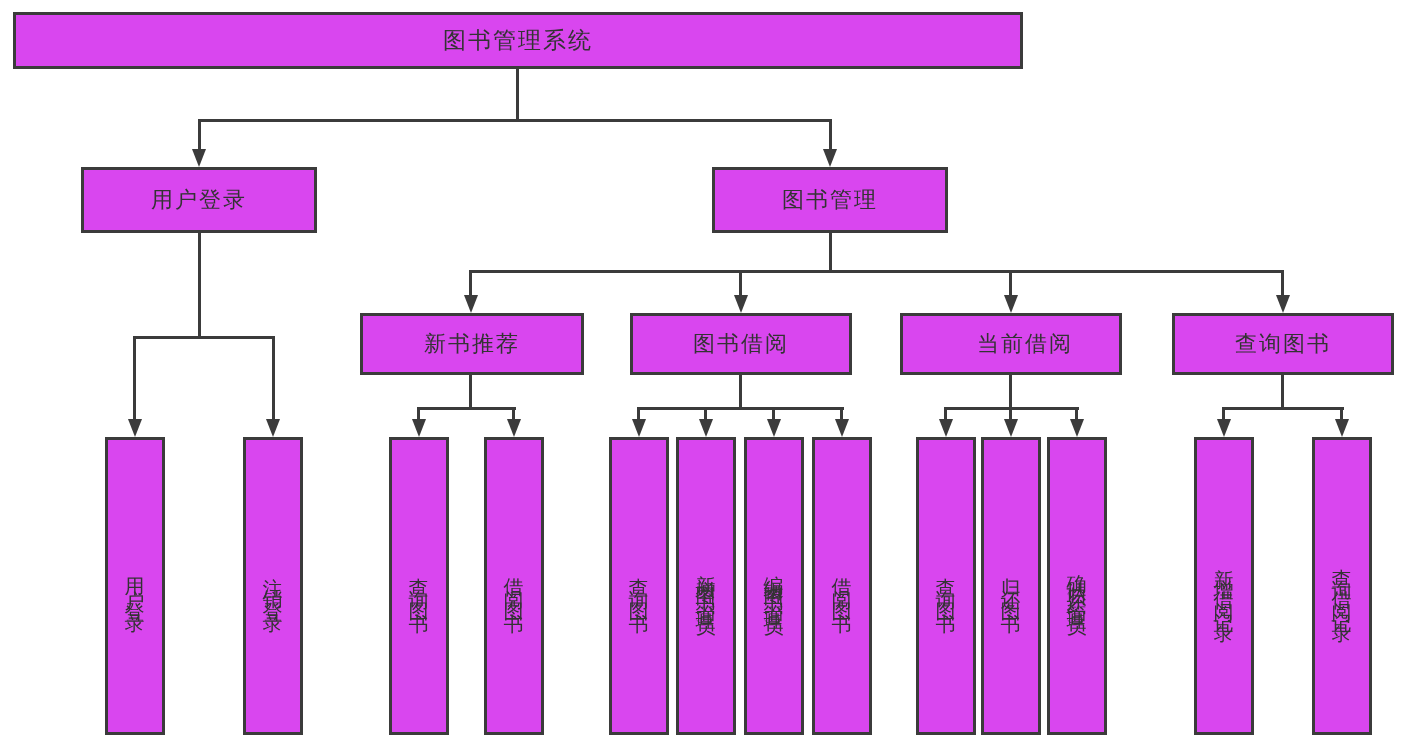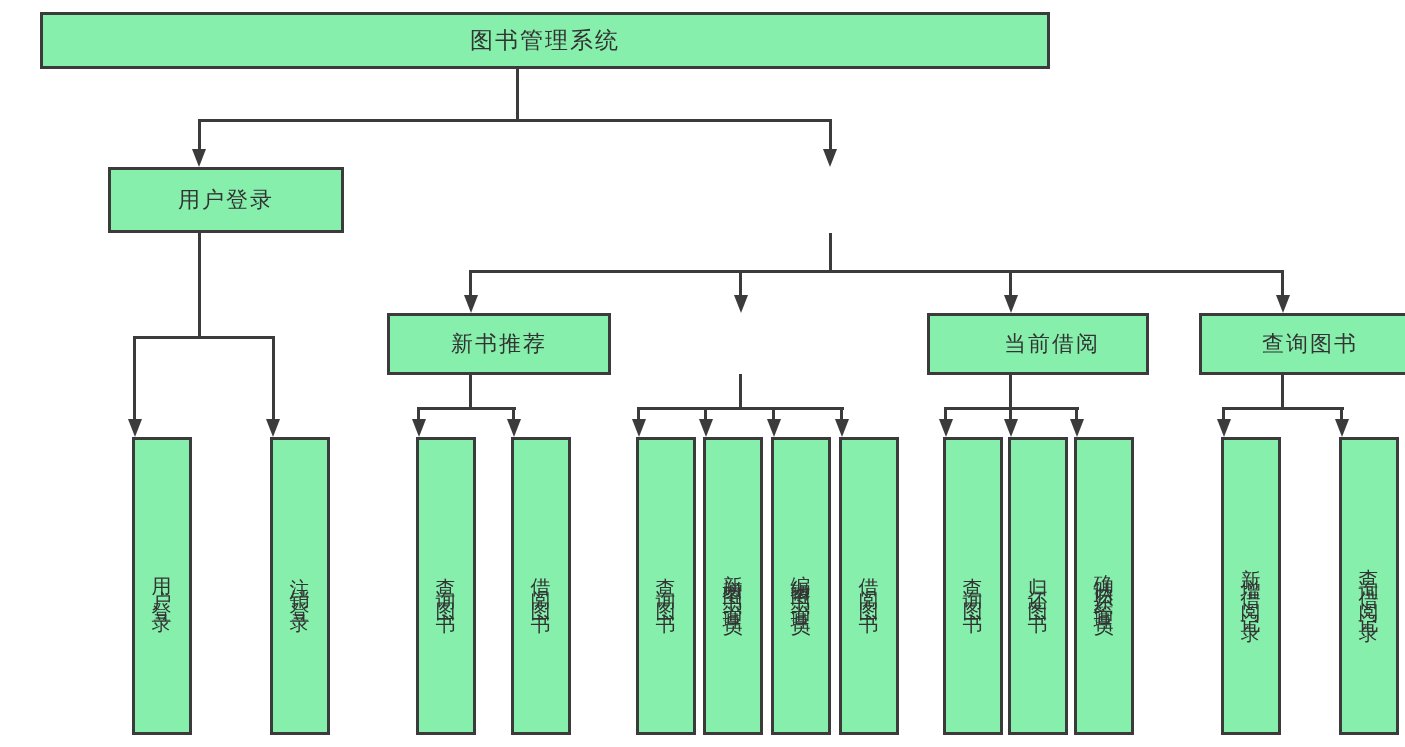--- a/index.html
+++ b/index.html
@@ -1,24 +1,23 @@
 <!DOCTYPE html>
 <html><head>
 <meta charset="utf-8">
 <style>
   html,body{margin:0;padding:0;background:#ffffff;}
   .canvas{
     position:relative;width:1405px;height:747px;background:#ffffff;
     font-family:"Liberation Sans",sans-serif;color:#333333;overflow:hidden;
   }
   .node{
-    position:absolute;border:3px solid #3b3b3b;background:#86efac;
+    position:absolute;border:3px solid #3b3b3b;background:#d946ef;
     display:flex;align-items:center;justify-content:center;
     box-sizing:border-box;
-    margin-left:27px;
   }
   .node.h{font-size:22px;letter-spacing:2px;}
   .node.root{font-size:23px;}
   .node.v span{
     writing-mode:vertical-rl;text-orientation:mixed;
     font-size:20px;line-height:1;display:block;
   }
   .ls4 span{letter-spacing:12px;}
   .ls6 span{letter-spacing:11px;}
   .lsp span{letter-spacing:6px;}
@@ -39,23 +38,29 @@
 
 <div class="canvas">
 
   <div class="node h root" style="left:13px;top:12px;width:1010px;height:57px;">
     <span>图书管理系统</span>
   </div>
 
   <div class="node h" style="left:81px;top:167px;width:236px;height:66px;">
     <span>用户登录</span>
   </div>
+  <div class="node h" style="left:712px;top:167px;width:236px;height:66px;">
+    <span>图书管理</span>
+  </div>
 
   <div class="node h" style="left:360px;top:313px;width:224px;height:62px;">
     <span>新书推荐</span>
+  </div>
+  <div class="node h" style="left:630px;top:313px;width:222px;height:62px;">
+    <span>图书借阅</span>
   </div>
   <div class="node h" style="left:900px;top:313px;width:222px;height:62px;padding-left:28px;">
     <span>当前借阅</span>
   </div>
   <div class="node h" style="left:1172px;top:313px;width:222px;height:62px;">
     <span>查询图书</span>
   </div>
 
   <div class="node v ls4" style="left:105px;top:437px;width:60px;height:298px;">
     <span>用户登录</span>

